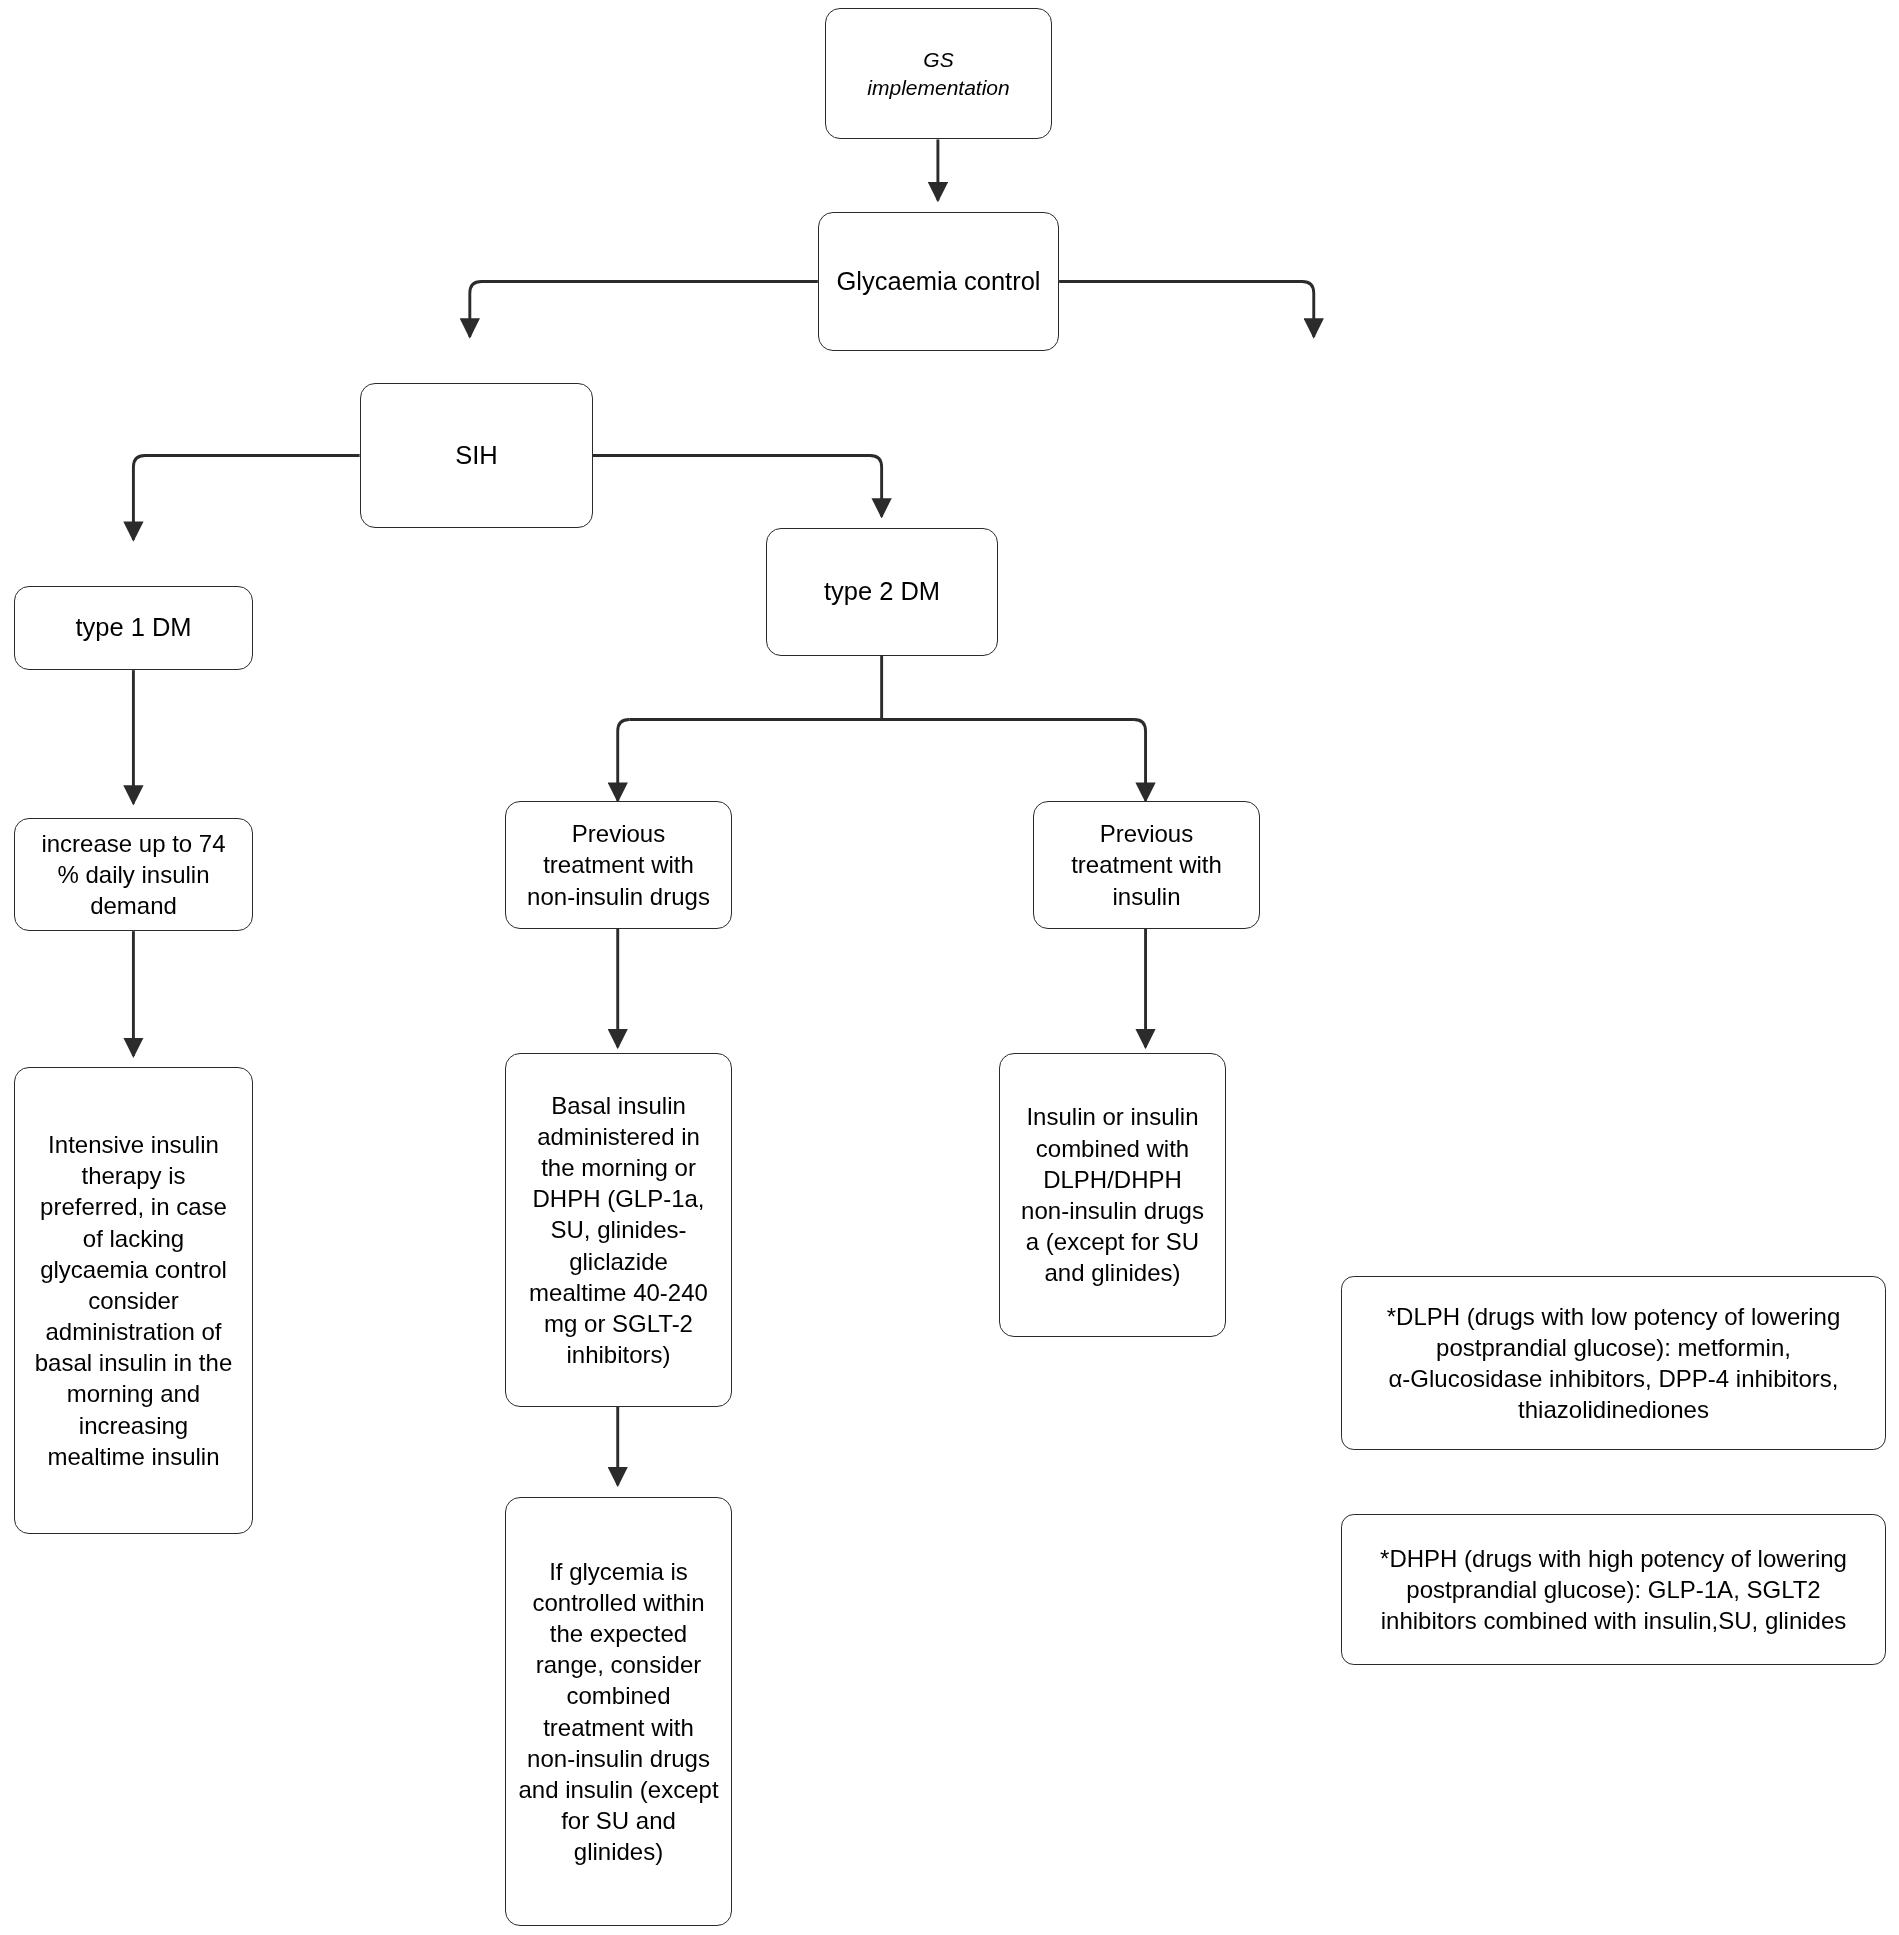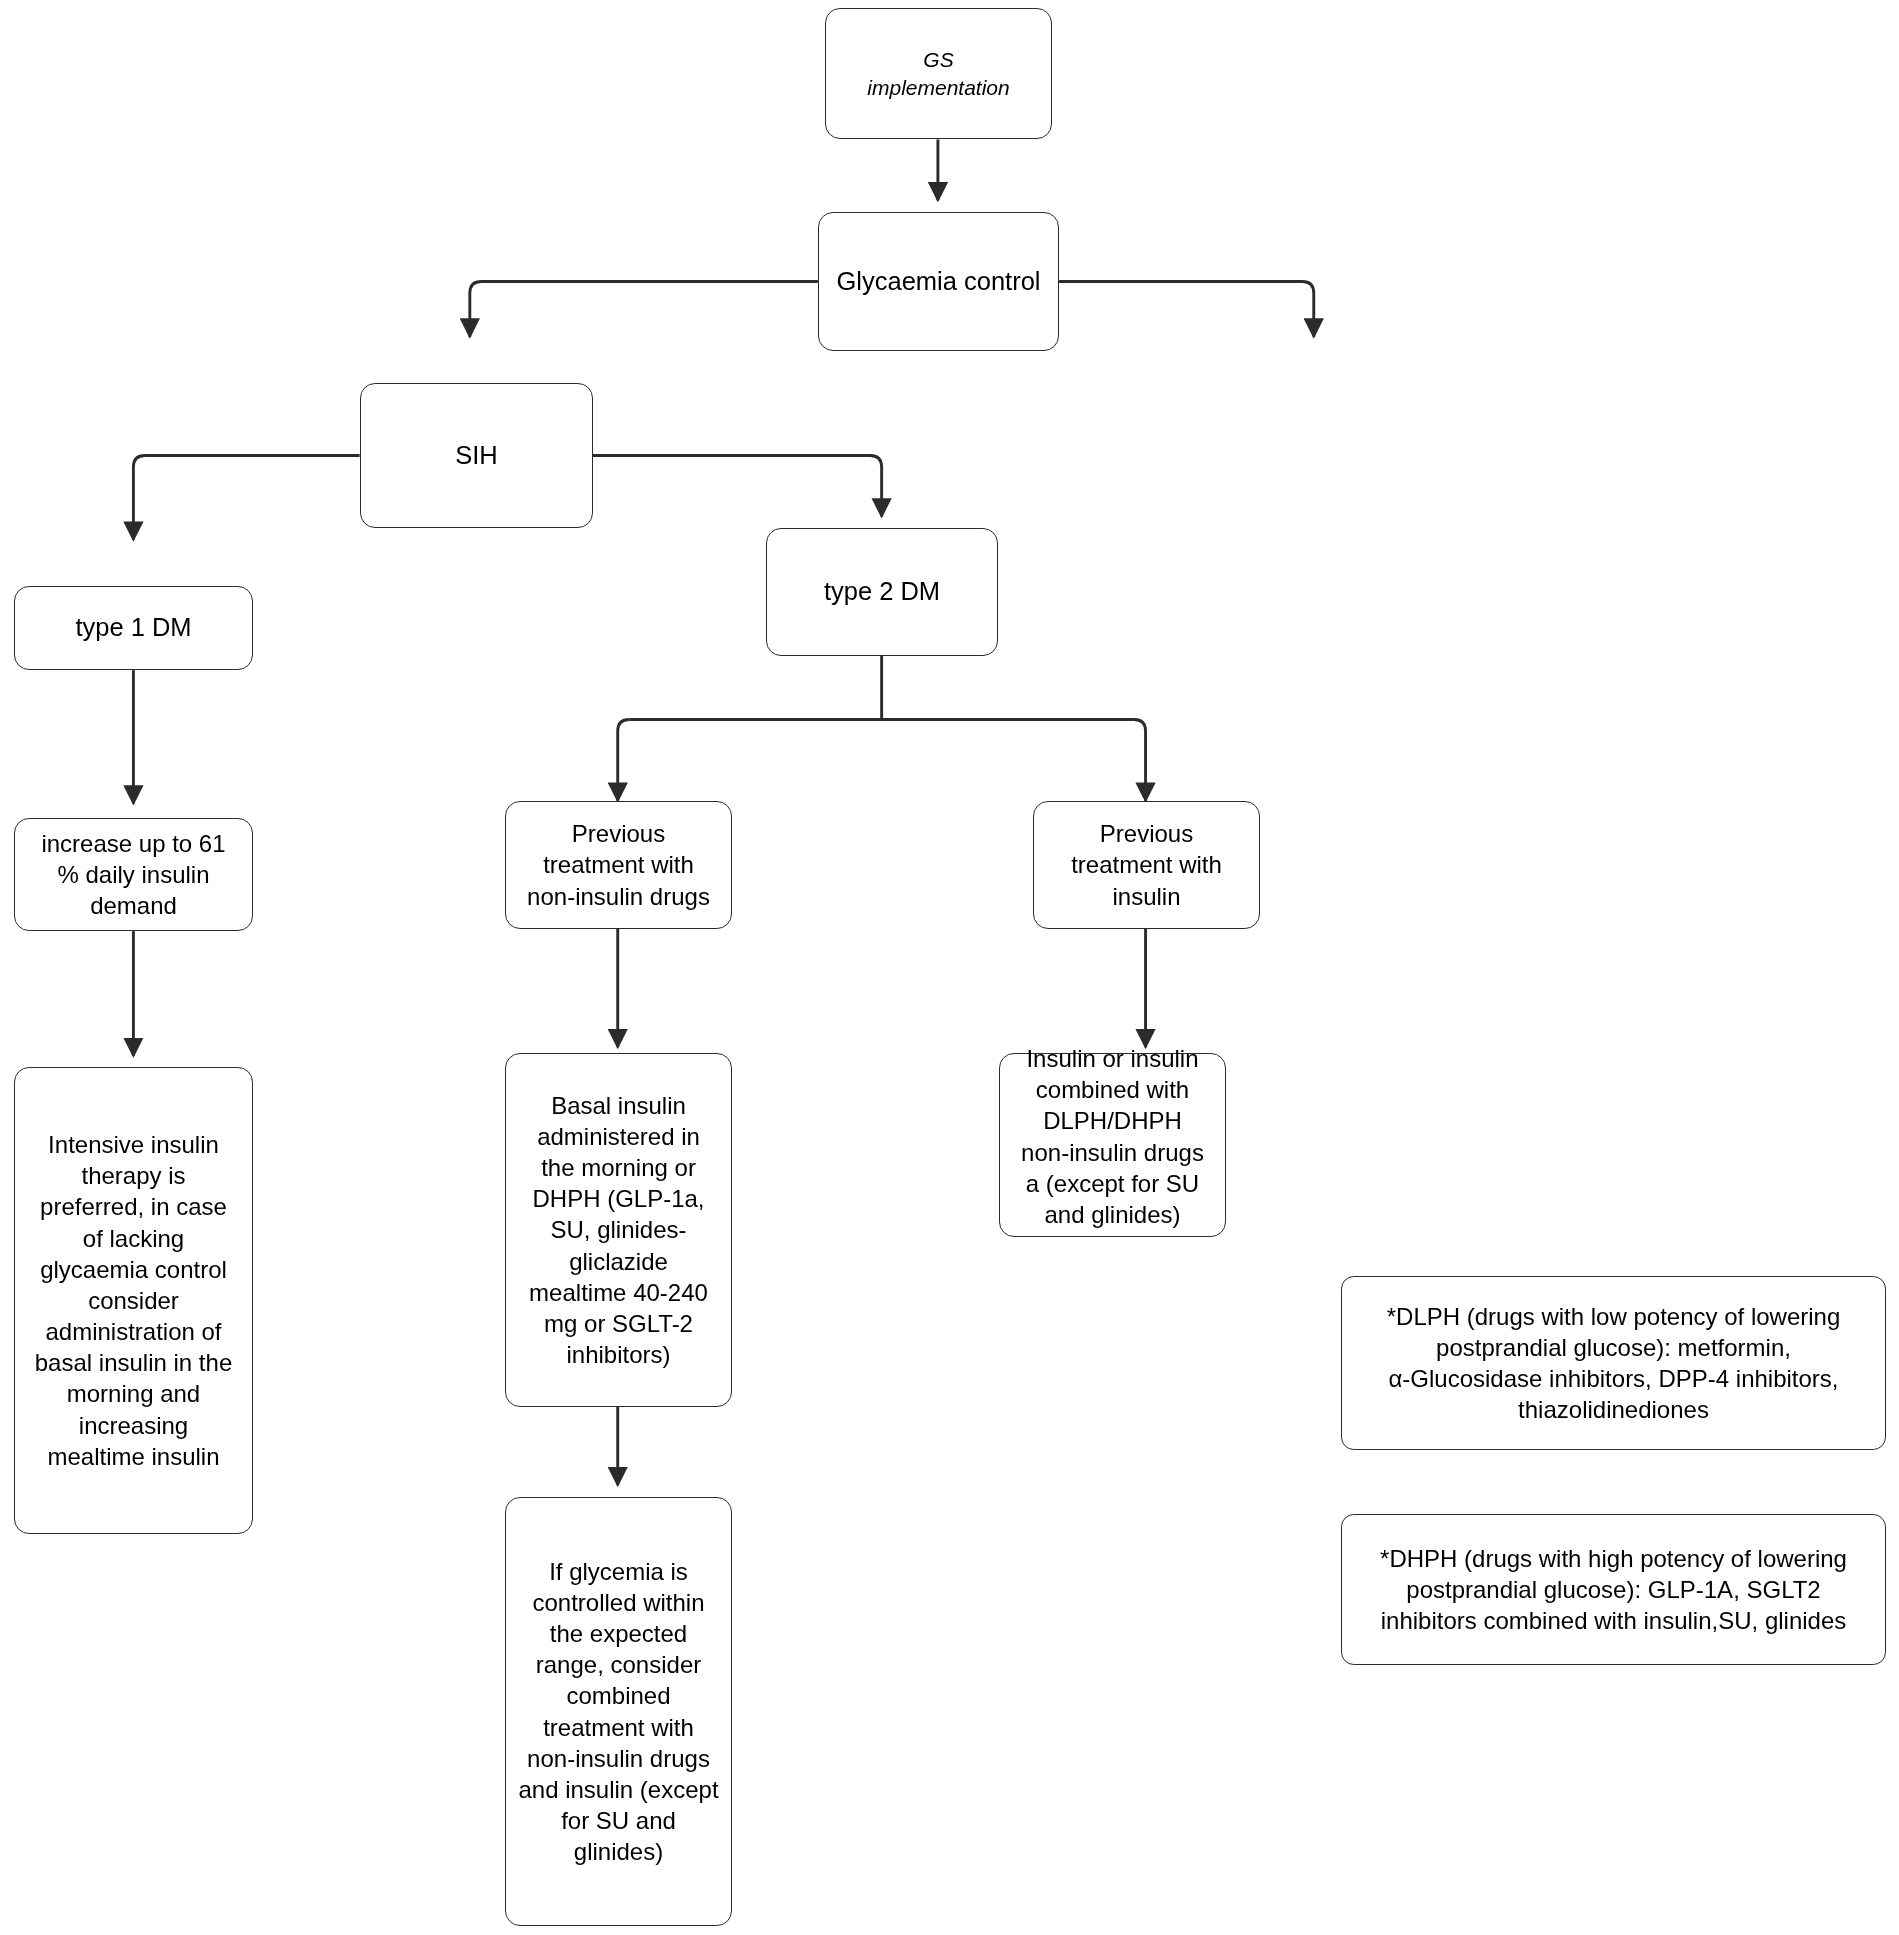--- a/index.html
+++ b/index.html
@@ -109,21 +109,21 @@
 
   <div class="node fs-lvl" style="left:14px; top:586px; width:239px; height:84px;">
     <span class="txt">type 1 DM</span>
   </div>
 
   <div class="node fs-lvl" style="left:766px; top:528px; width:232px; height:128px;">
     <span class="txt">type 2 DM</span>
   </div>
 
   <div class="node fs-body" style="left:14px; top:818px; width:239px; height:113px;">
-    <span class="txt">increase up to 61
+    <span class="txt">increase up to 74
 %  daily insulin
 demand</span>
   </div>
 
   <div class="node fs-body" style="left:14px; top:1067px; width:239px; height:467px;">
     <span class="txt">Intensive insulin
 therapy is
 preferred, in case
 of lacking
 glycaemia control
@@ -152,21 +152,21 @@
 administered in
 the morning or
 DHPH (GLP-1a,
 SU, glinides-
 gliclazide
 mealtime 40-240
 mg or SGLT-2
 inhibitors)</span>
   </div>
 
-  <div class="node fs-body" style="left:999px; top:1053px; width:227px; height:184px;align-items:flex-end;">
+  <div class="node fs-body" style="left:999px; top:1053px; width:227px; height:284px;">
     <span class="txt">Insulin or insulin
 combined with
 DLPH/DHPH
 non-insulin drugs
 a (except for SU
 and glinides)</span>
   </div>
 
   <div class="node fs-body" style="left:505px; top:1497px; width:227px; height:429px;">
     <span class="txt">If glycemia is

